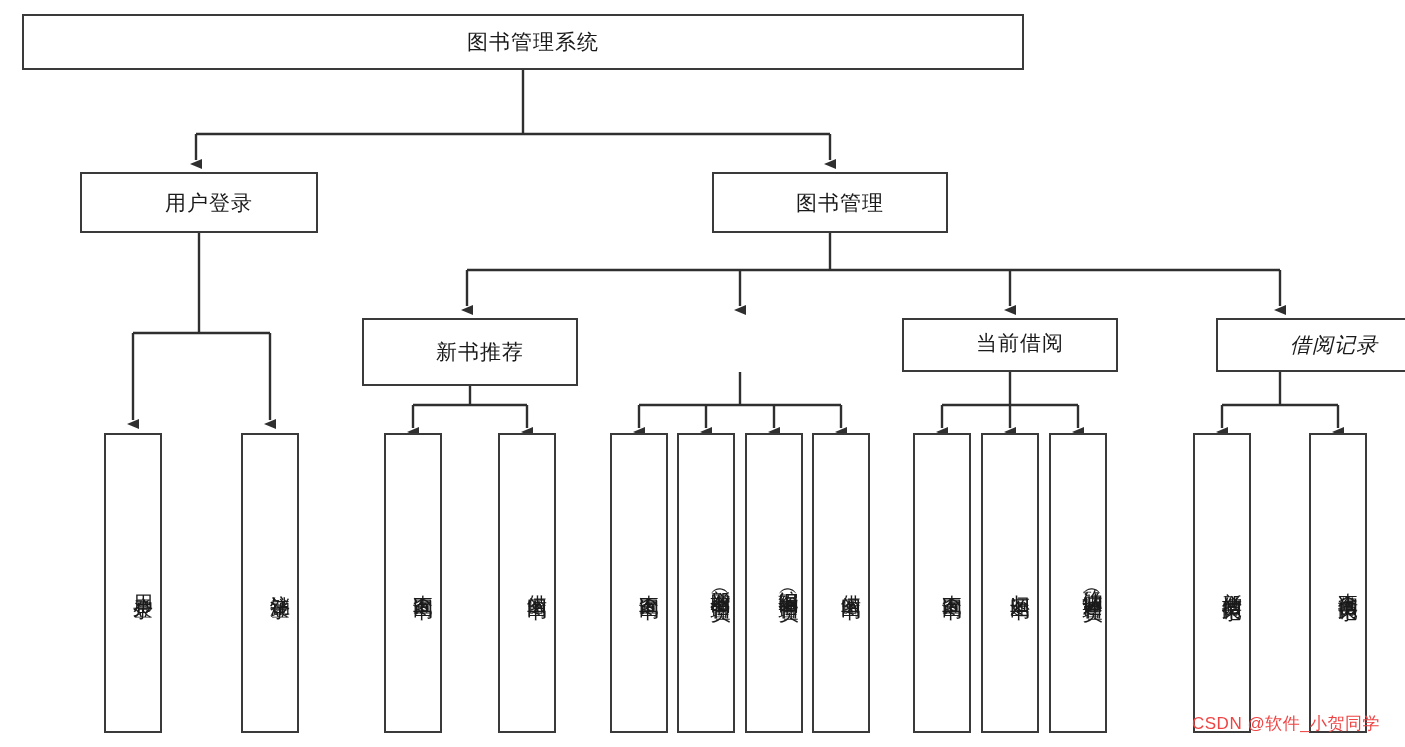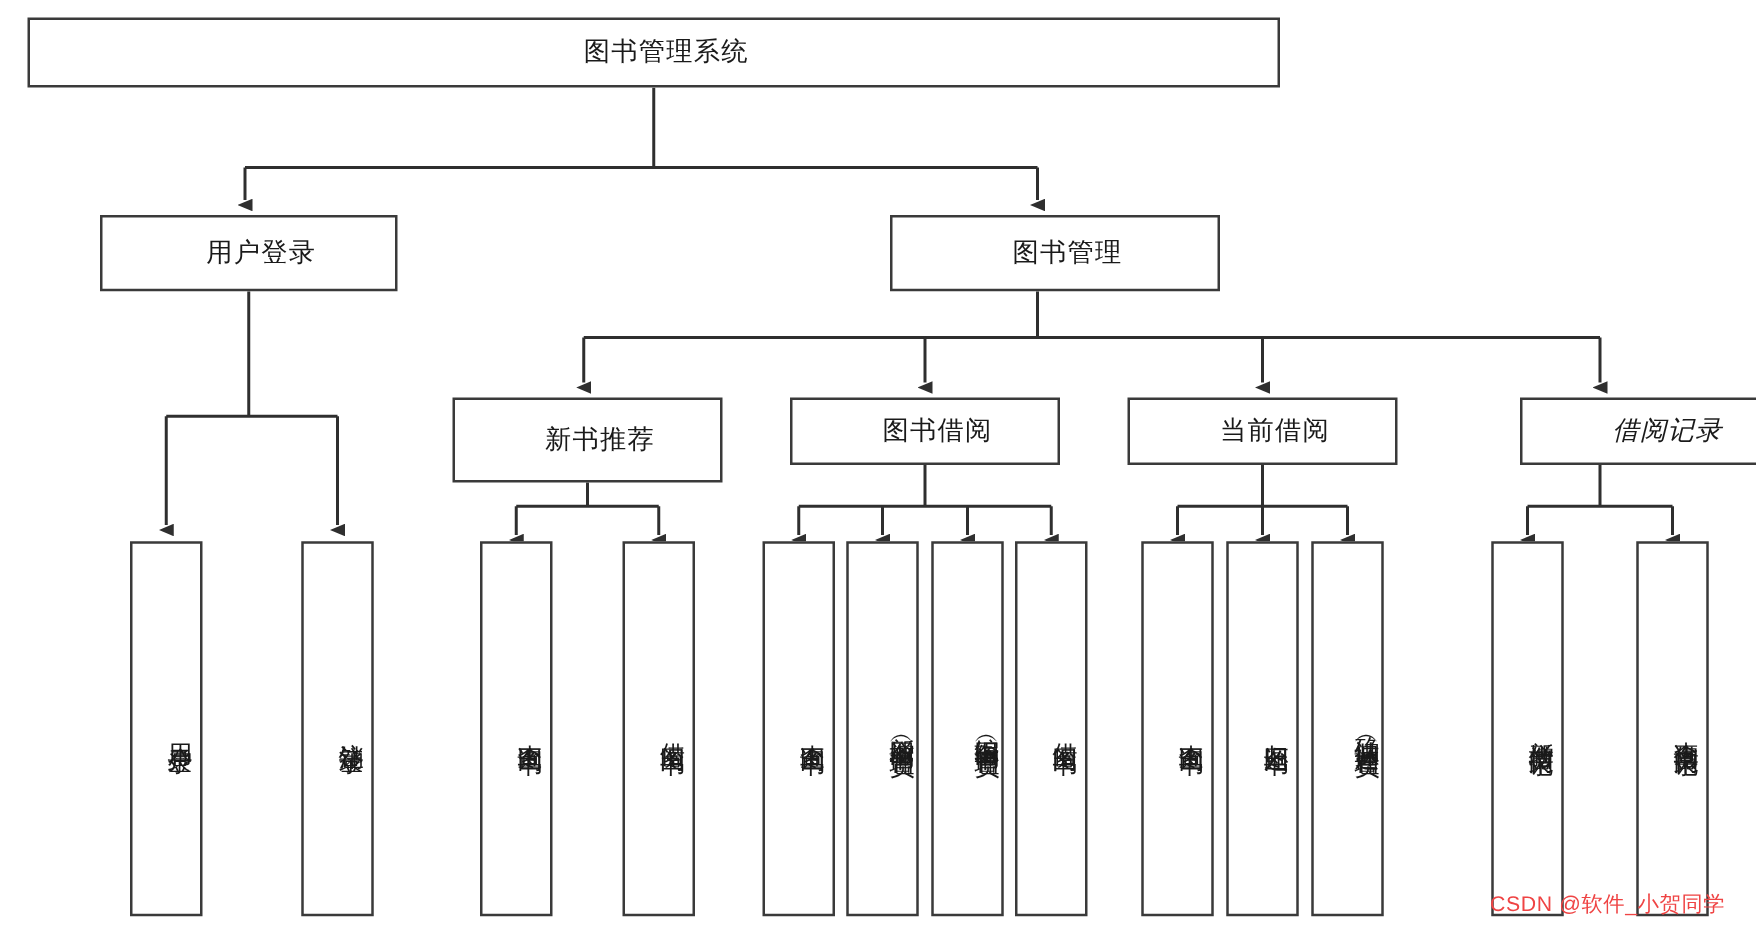--- a/index.html
+++ b/index.html
@@ -125,31 +125,28 @@
     </g>
   </svg>
 
   <div class="node horiz" style="left:22px; top:14px; width:1002px; height:56px;">
     <span class="node-label">图书管理系统</span>
   </div>
 
   <div class="node horiz" style="left:80px; top:172px; width:238px; height:61px;">
     <span class="node-label">用户登录</span>
   </div>
-  <div class="node horiz" style="left:712px; top:172px; width:264px; height:61px;">
+  <div class="node horiz" style="left:712px; top:172px; width:236px; height:61px;">
     <span class="node-label">图书管理</span>
   </div>
 
   <div class="node horiz" style="left:362px; top:318px; width:216px; height:68px;">
     <span class="node-label">新书推荐</span>
   </div>
-  <div class="node horiz" style="left:632px; top:318px; width:216px; height:54px;">
-    <span class="node-label">图书借阅</span>
-  </div>
-  <div class="node horiz" style="left:902px; top:318px; width:216px; height:54px;">
+  <div class="node horiz" style="left:902px; top:318px; width:216px; height:54px;font-family:Liberation Mono, monospace;">
     <span class="node-label">当前借阅</span>
   </div>
   <div class="node horiz" style="left:1216px; top:318px; width:216px; height:54px;font-style:italic;">
     <span class="node-label">借阅记录</span>
   </div>
 
   <div class="node vert" style="left:104px; top:433px; width:58px; height:300px; align-items:center;">
     <span class="node-label">用户登录</span>
   </div>
   <div class="node vert" style="left:241px; top:433px; width:58px; height:300px; align-items:center;">

